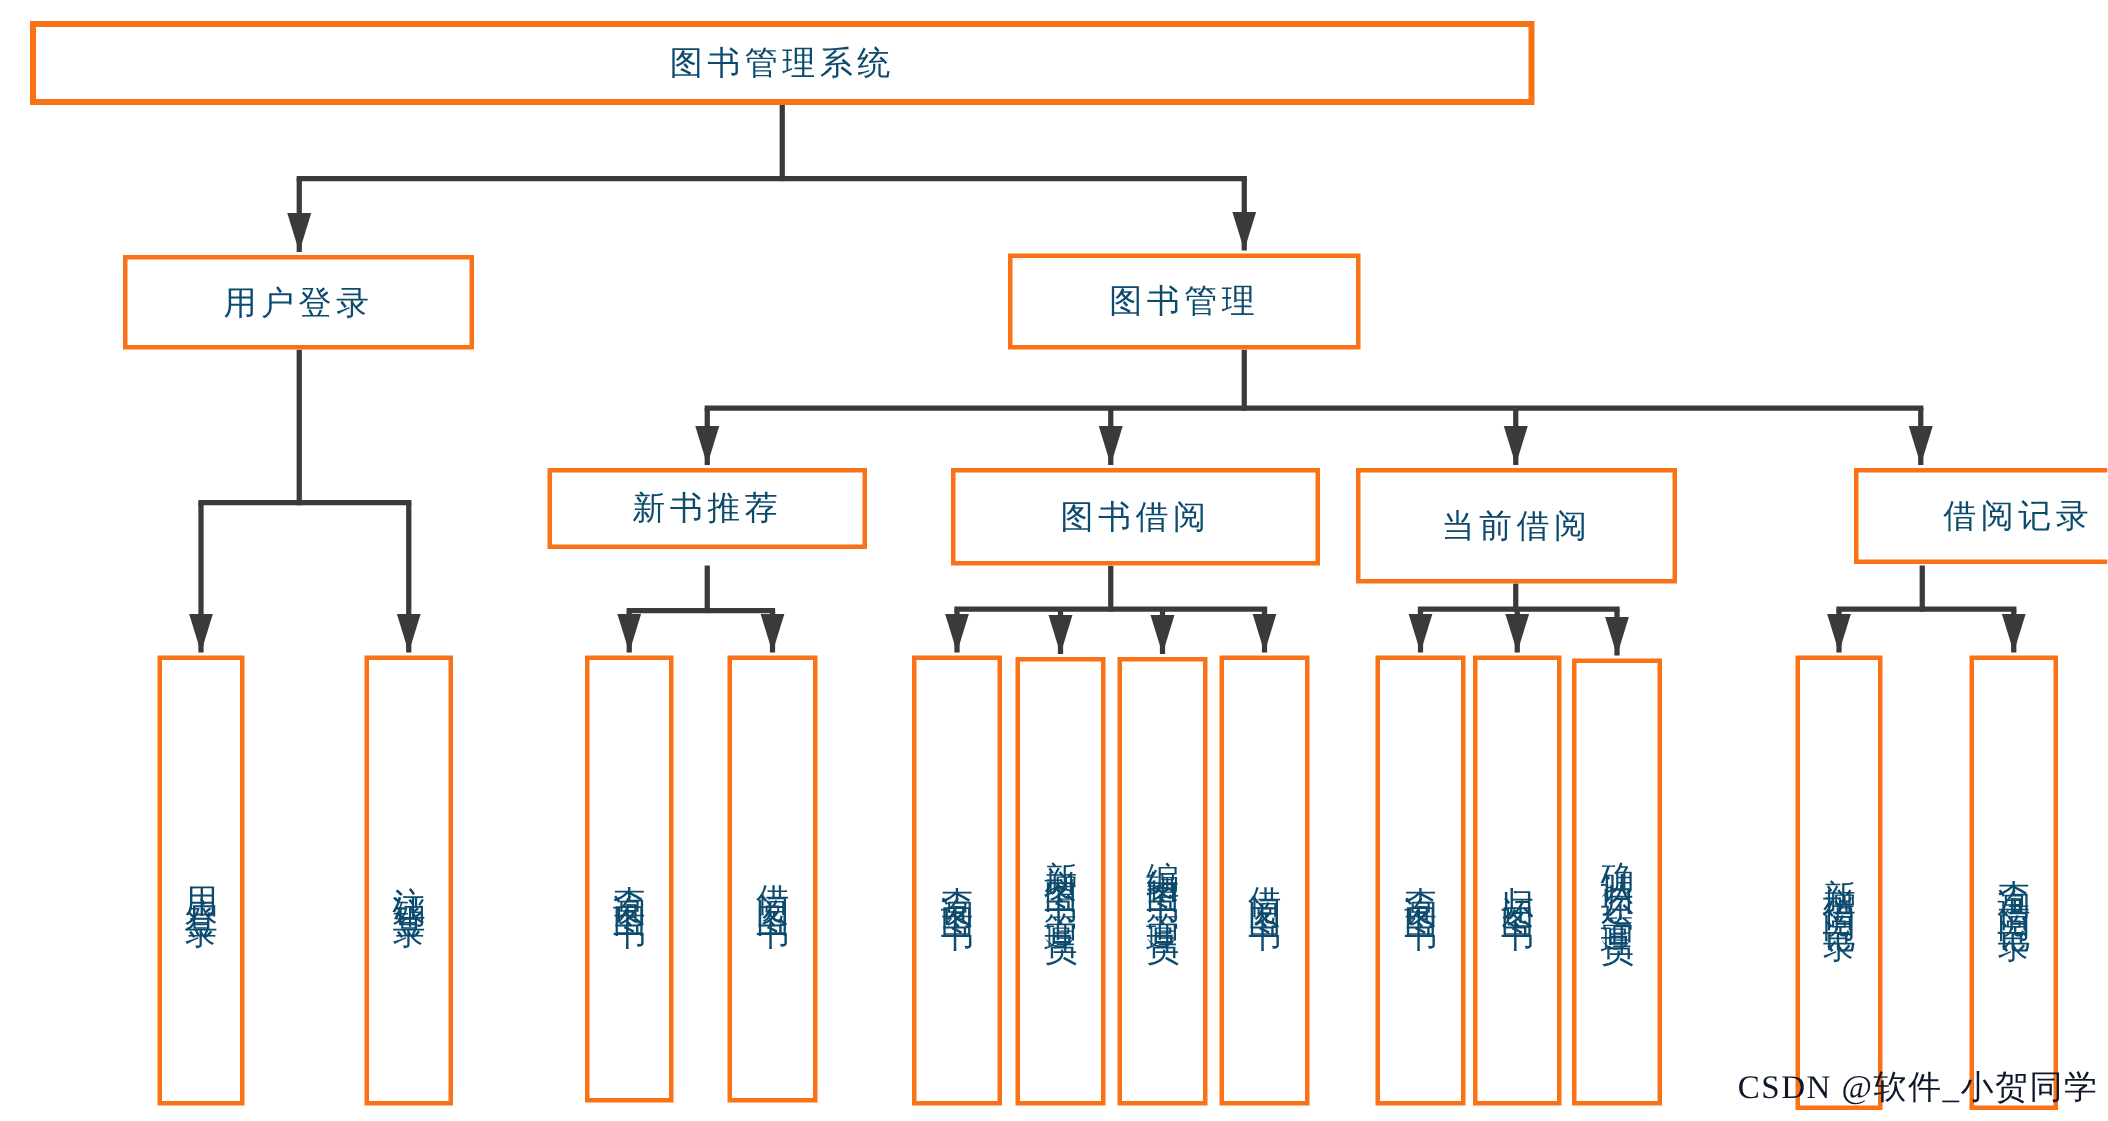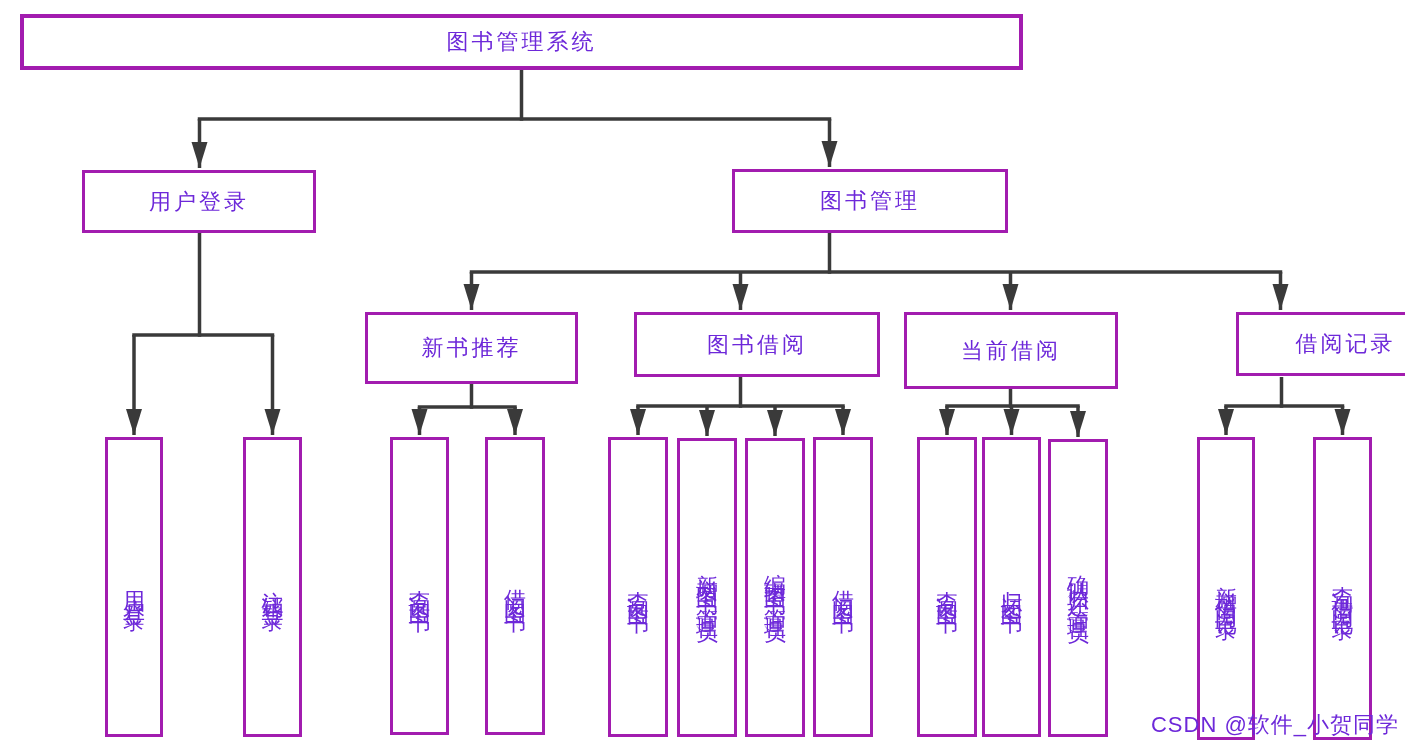--- a/index.html
+++ b/index.html
@@ -14,46 +14,47 @@
   .connectors {
     position: absolute;
     left: 0; top: 0;
     width: 1405px; height: 747px;
     z-index: 1;
   }
   .connectors path { stroke: #3a3a3a; stroke-width: 3.5; fill: none; }
   .node {
     position: absolute;
     box-sizing: border-box;
-    border: 3px solid #a21caf;
+    border: 3px solid #f97316;
     background: #ffffff;
-    color: #6d28d9;
+    color: #0c4a6e;
     display: flex;
     align-items: center;
     justify-content: center;
     z-index: 2;
   }
   .node.root { border-width: 4px; }
   .hnode { font-size: 22px; letter-spacing: 3px; }
   .vnode {
     writing-mode: vertical-rl;
     text-orientation: mixed;
     font-size: 22px;
     letter-spacing: 7px;
     line-height: 1.1;
   }
   .watermark {
     position: absolute;
     top: 710px;
     right: 6px;
     z-index: 5;
     font-size: 22px;
-    color: #6d28d9;
+    color: #0f172a;
     letter-spacing: 1px;
     white-space: nowrap;
+    font-family: Liberation Serif, serif;
   }
 </style>
 </head>
 <body>
 
 <div class="stage">
 
   <svg class="connectors" viewBox="0 0 1405 747" xmlns="http://www.w3.org/2000/svg">
     <defs>
       <marker id="ah" markerUnits="userSpaceOnUse" markerWidth="26" markerHeight="17" viewBox="0 0 26 17" refX="26" refY="8.5" orient="auto">
@@ -116,25 +117,25 @@
     </g>
   </svg>
 
   <div class="node root hnode" style="left:20px;top:14px;width:1003px;height:56px">
     <span>图书管理系统</span>
   </div>
 
   <div class="node hnode" style="left:82px;top:170px;width:234px;height:63px">
     <span>用户登录</span>
   </div>
-  <div class="node hnode" style="left:732px;top:169px;width:276px;height:64px">
+  <div class="node hnode" style="left:672px;top:169px;width:235px;height:64px">
     <span>图书管理</span>
   </div>
 
-  <div class="node hnode" style="left:365px;top:312px;width:213px;height:72px">
+  <div class="node hnode" style="left:365px;top:312px;width:213px;height:54px">
     <span>新书推荐</span>
   </div>
   <div class="node hnode" style="left:634px;top:312px;width:246px;height:65px">
     <span>图书借阅</span>
   </div>
   <div class="node hnode" style="left:904px;top:312px;width:214px;height:77px">
     <span>当前借阅</span>
   </div>
   <div class="node hnode" style="left:1236px;top:312px;width:219px;height:64px">
     <span>借阅记录</span>

